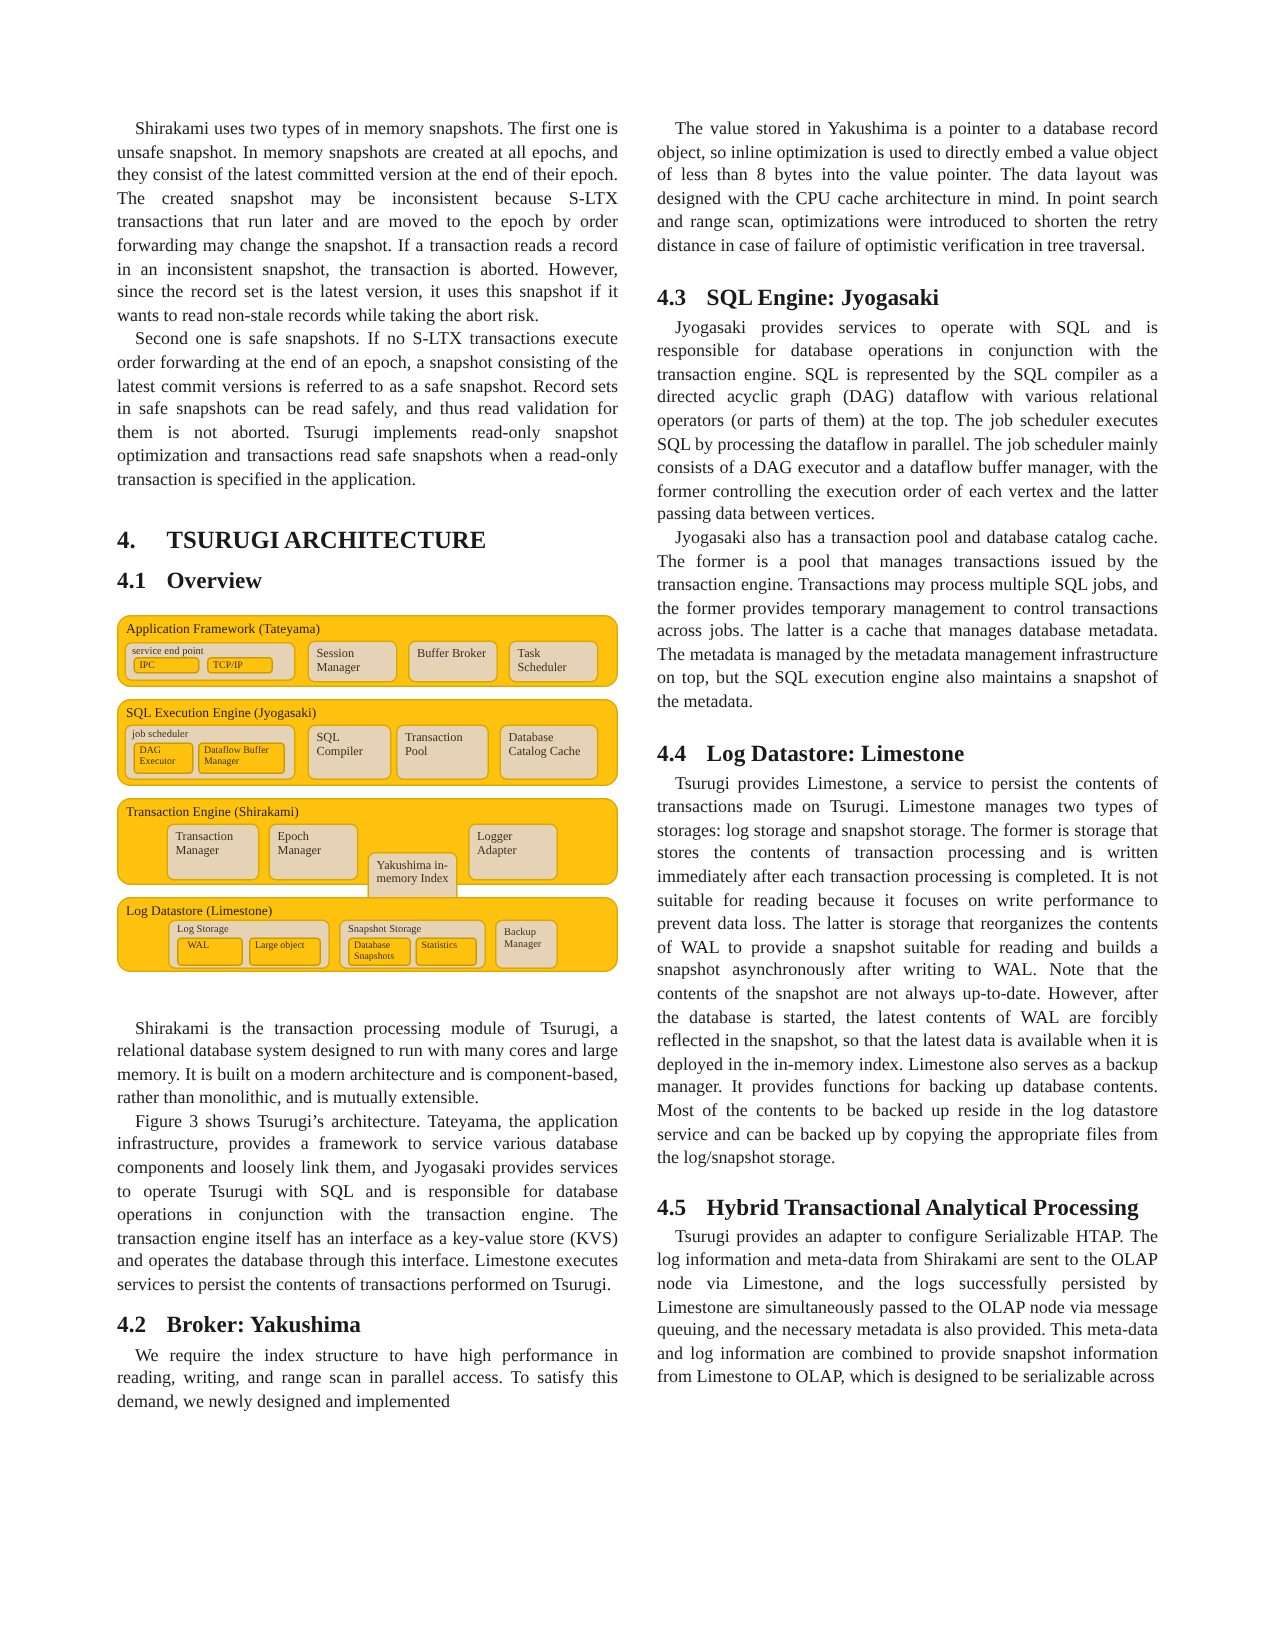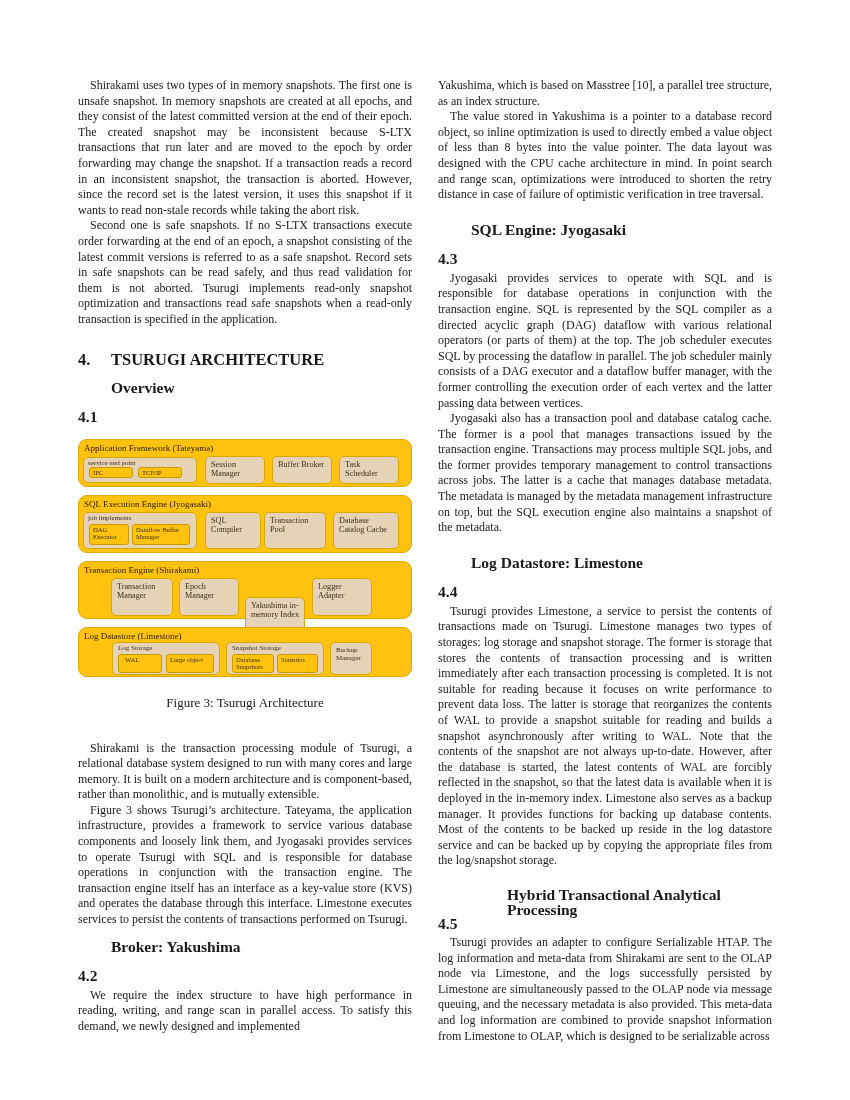--- a/index.html
+++ b/index.html
@@ -7,21 +7,21 @@
          font-family: "Liberation Serif", "DejaVu Serif", serif; color: #1a1a1a; }
   .col { position: absolute; top: 78px; width: 334px; }
   .col-left { left: 78px; }
   .col-right { left: 438px; }
   p.para { margin: 0; font-size: 12px; line-height: 15.6px; text-align: justify;
            text-indent: 12px; hyphens: manual; }
   p.para.noindent { text-indent: 0; }
   h2.sec { font-size: 16.5px; font-weight: bold; margin: 22px 0 10px 0; line-height: 19px; }
   h3.sub { font-size: 15.5px; font-weight: bold; margin: 10px 0 4px 0; line-height: 17px;
            display: flex; }
-  h3.sub .num { width: 33px; flex: none; margin-top: 29px; }
+  h3.sub .num { width: 33px; flex: none; }
   h2.sec .num { display: inline-block; width: 33px; }
 
   
   .figure { position: relative; width: 334px; height: 242px; margin: 10px 0 0 0; }
   .layer { position: absolute; left: 0; width: 334px; background: #ffc20e;
            border: 1.5px solid #e0a800; border-radius: 9px; box-sizing: border-box; }
   .layer-title { position: absolute; left: 5px; top: 3px; font-size: 9px; color: #2a2200; white-space: nowrap; }
   .box { position: absolute; background: #e6d2b5; border: 1.5px solid #d9a800;
          border-radius: 5px; box-sizing: border-box; font-size: 8.2px; line-height: 9.5px;
          color: #3a3020; padding: 3px 5px; }
@@ -55,21 +55,21 @@
         <div class="inbox" style="left:54px;top:9px;width:44px;height:11px;">TCP/IP</div>
       </div>
       <div class="box" style="left:126px;top:16px;width:60px;height:28px;">Session Manager</div>
       <div class="box" style="left:193px;top:16px;width:60px;height:28px;">Buffer Broker</div>
       <div class="box" style="left:260px;top:16px;width:60px;height:28px;">Task Scheduler</div>
     </div>
 
     <div class="layer" style="top:60px;height:58px;">
       <span class="layer-title">SQL Execution Engine (Jyogasaki)</span>
       <div class="box" style="left:4px;top:16px;width:114px;height:37px;padding:1px 4px;">
-        <div class="box-label">job implements</div>
+        <div class="box-label">job scheduler</div>
         <div class="inbox" style="left:5px;top:11px;width:40px;height:21px;">DAG Executor</div>
         <div class="inbox" style="left:48px;top:11px;width:58px;height:21px;">Dataflow Buffer Manager</div>
       </div>
       <div class="box" style="left:126px;top:16px;width:56px;height:37px;">SQL Compiler</div>
       <div class="box" style="left:185px;top:16px;width:62px;height:37px;">Transaction Pool</div>
       <div class="box" style="left:254px;top:16px;width:66px;height:37px;">Database Catalog Cache</div>
     </div>
 
     <div class="layer" style="top:126px;height:58px;">
       <span class="layer-title">Transaction Engine (Shirakami)</span>
@@ -87,48 +87,46 @@
         <div class="inbox" style="left:53px;top:11px;width:48px;height:19px;">Large object</div>
       </div>
       <div class="box" style="left:147px;top:14px;width:98px;height:33px;padding:1px 5px;">
         <div class="box-label">Snapshot Storage</div>
         <div class="inbox" style="left:5px;top:11px;width:42px;height:19px;">Database Snapshots</div>
         <div class="inbox" style="left:50px;top:11px;width:41px;height:19px;">Statistics</div>
       </div>
       <div class="box" style="left:251px;top:14px;width:42px;height:33px;font-size:7px;line-height:8px;">Backup Manager</div>
     </div>
   </div>
-  <div class="caption">Figure 3: Tsurugi Architecture</div>
 
   <div style="height:30px;"></div>
   <p class="para">Shirakami is the transaction processing module of Tsurugi, a relational database system designed to run with many cores and large memory. It is built on a modern architecture and is component-based, rather than monolithic, and is mutually extensible.</p>
   <p class="para">Figure 3 shows Tsurugi’s architecture. Tateyama, the application infrastructure, provides a framework to service various database components and loosely link them, and Jyogasaki provides services to operate Tsurugi with SQL and is responsible for database operations in conjunction with the transaction engine. The transaction engine itself has an interface as a key-value store (KVS) and operates the database through this interface. Limestone executes services to persist the contents of transactions performed on Tsurugi.</p>
 
   <h3 class="sub">
     <span class="num">4.2</span>
       <span>Broker: Yakushima</span>
   </h3>
   <p class="para">We require the index structure to have high performance in reading, writing, and range scan in parallel access. To satisfy this demand, we newly designed and implemented</p>
 </div>
 
 <div class="col col-right">
-  <p class="para noindent">Yakushima, which is based on Masstree [10], a parallel tree structure, as an index structure.</p>
   <p class="para">The value stored in Yakushima is a pointer to a database record object, so inline optimization is used to directly embed a value object of less than 8 bytes into the value pointer. The data layout was designed with the CPU cache architecture in mind. In point search and range scan, optimizations were introduced to shorten the retry distance in case of failure of optimistic verification in tree traversal.</p>
 
   <h3 class="sub" style="margin-top:18px;">
     <span class="num">4.3</span>
       <span>SQL Engine: Jyogasaki</span>
   </h3>
   <p class="para">Jyogasaki provides services to operate with SQL and is responsible for database operations in conjunction with the transaction engine. SQL is represented by the SQL compiler as a directed acyclic graph (DAG) dataflow with various relational operators (or parts of them) at the top. The job scheduler executes SQL by processing the dataflow in parallel. The job scheduler mainly consists of a DAG executor and a dataflow buffer manager, with the former controlling the execution order of each vertex and the latter passing data between vertices.</p>
   <p class="para">Jyogasaki also has a transaction pool and database catalog cache. The former is a pool that manages transactions issued by the transaction engine. Transactions may process multiple SQL jobs, and the former provides temporary management to control transactions across jobs. The latter is a cache that manages database metadata. The metadata is managed by the metadata management infrastructure on top, but the SQL execution engine also maintains a snapshot of the metadata.</p>
 
   <h3 class="sub" style="margin-top:18px;">
     <span class="num">4.4</span>
       <span>Log Datastore: Limestone</span>
   </h3>
   <p class="para">Tsurugi provides Limestone, a service to persist the contents of transactions made on Tsurugi. Limestone manages two types of storages: log storage and snapshot storage. The former is storage that stores the contents of transaction processing and is written immediately after each transaction processing is completed. It is not suitable for reading because it focuses on write performance to prevent data loss. The latter is storage that reorganizes the contents of WAL to provide a snapshot suitable for reading and builds a snapshot asynchronously after writing to WAL. Note that the contents of the snapshot are not always up-to-date. However, after the database is started, the latest contents of WAL are forcibly reflected in the snapshot, so that the latest data is available when it is deployed in the in-memory index. Limestone also serves as a backup manager. It provides functions for backing up database contents. Most of the contents to be backed up reside in the log datastore service and can be backed up by copying the appropriate files from the log/snapshot storage.</p>
 
-  <h3 class="sub" style="margin-top:18px;line-height:15px;gap:36px;">
+  <h3 class="sub" style="margin-top:18px;line-height:15px;">
     <span class="num">4.5</span>
       <span>Hybrid Transactional Analytical Processing</span>
   </h3>
   <p class="para">Tsurugi provides an adapter to configure Serializable HTAP. The log information and meta-data from Shirakami are sent to the OLAP node via Limestone, and the logs successfully persisted by Limestone are simultaneously passed to the OLAP node via message queuing, and the necessary metadata is also provided. This meta-data and log information are combined to provide snapshot information from Limestone to OLAP, which is designed to be serializable across</p>
 </div>
 
 </body></html>

